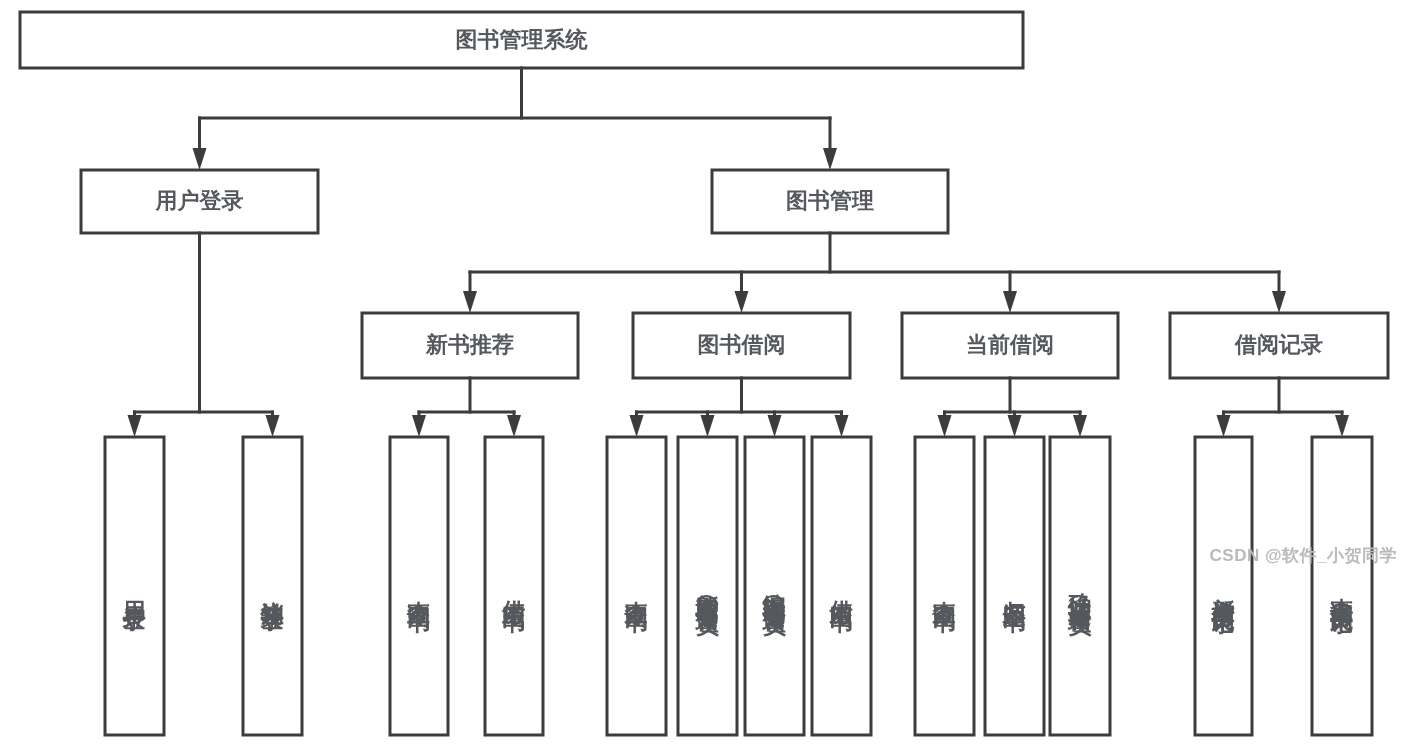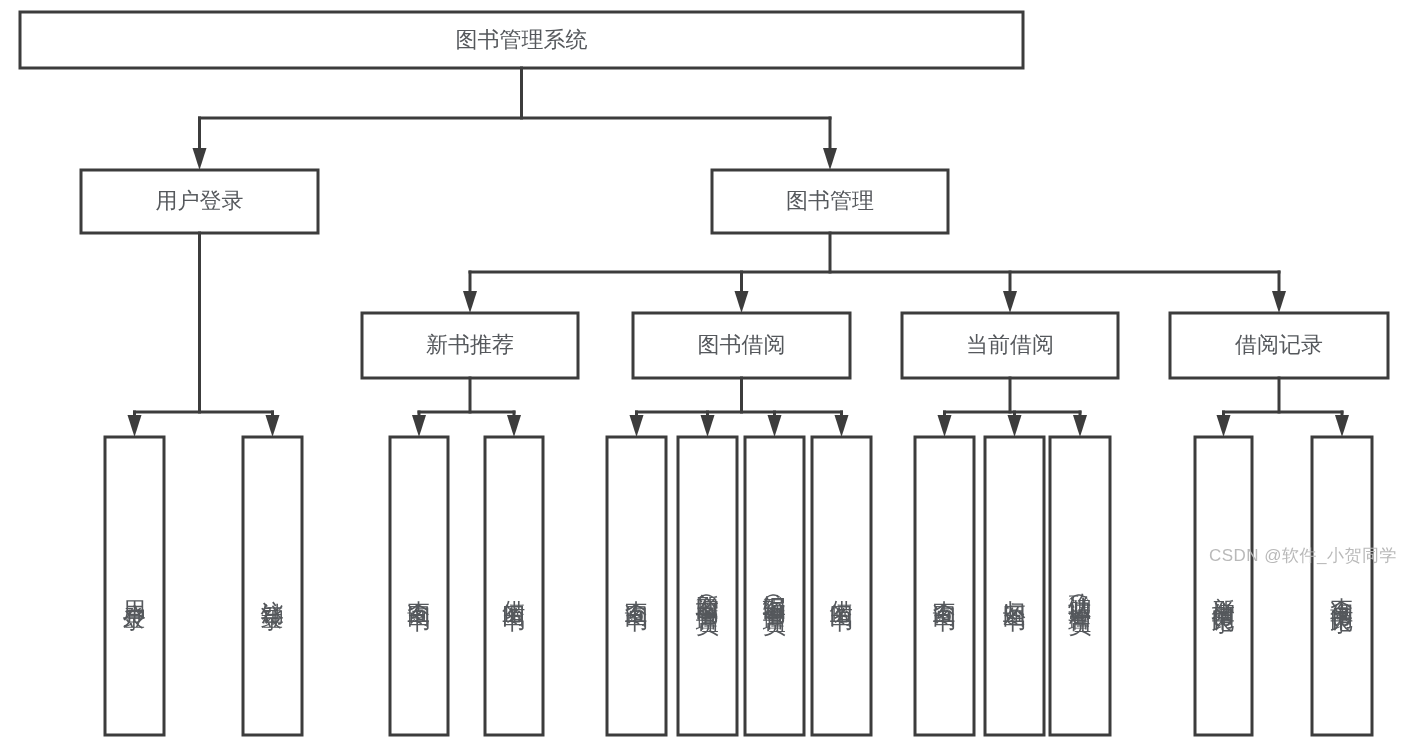--- a/index.html
+++ b/index.html
@@ -1,21 +1,21 @@
 <!DOCTYPE html>
 <html><head>
 <meta charset="utf-8">
 <style>
   html,body{margin:0;padding:0;background:#ffffff;}
   body{
     width:1405px;height:747px;overflow:hidden;
     font-family:"Liberation Sans","DejaVu Sans",sans-serif;
     -webkit-font-smoothing:antialiased;
   }
-  #diagram-root{position:relative;width:1405px;height:573px;background:#fff;}
+  #diagram-root{position:relative;width:1405px;height:573px;background:#fff;font-weight:bold;}
   svg.diagram{position:absolute;left:0;top:0;width:1405px;height:747px;display:block;}
   .node-box{fill:#ffffff;stroke:#3c3c3c;stroke-width:3;}
   .link-line{stroke:#3c3c3c;stroke-width:3;fill:none;stroke-linecap:square;}
   .arrow-head{fill:#3c3c3c;stroke:none;}
   .node-label{
     fill:#55585c;font-size:22px;
     font-family:"Liberation Sans","DejaVu Sans",sans-serif;
     text-anchor:middle;dominant-baseline:middle;
   }
   .leaf-label-wrap{

